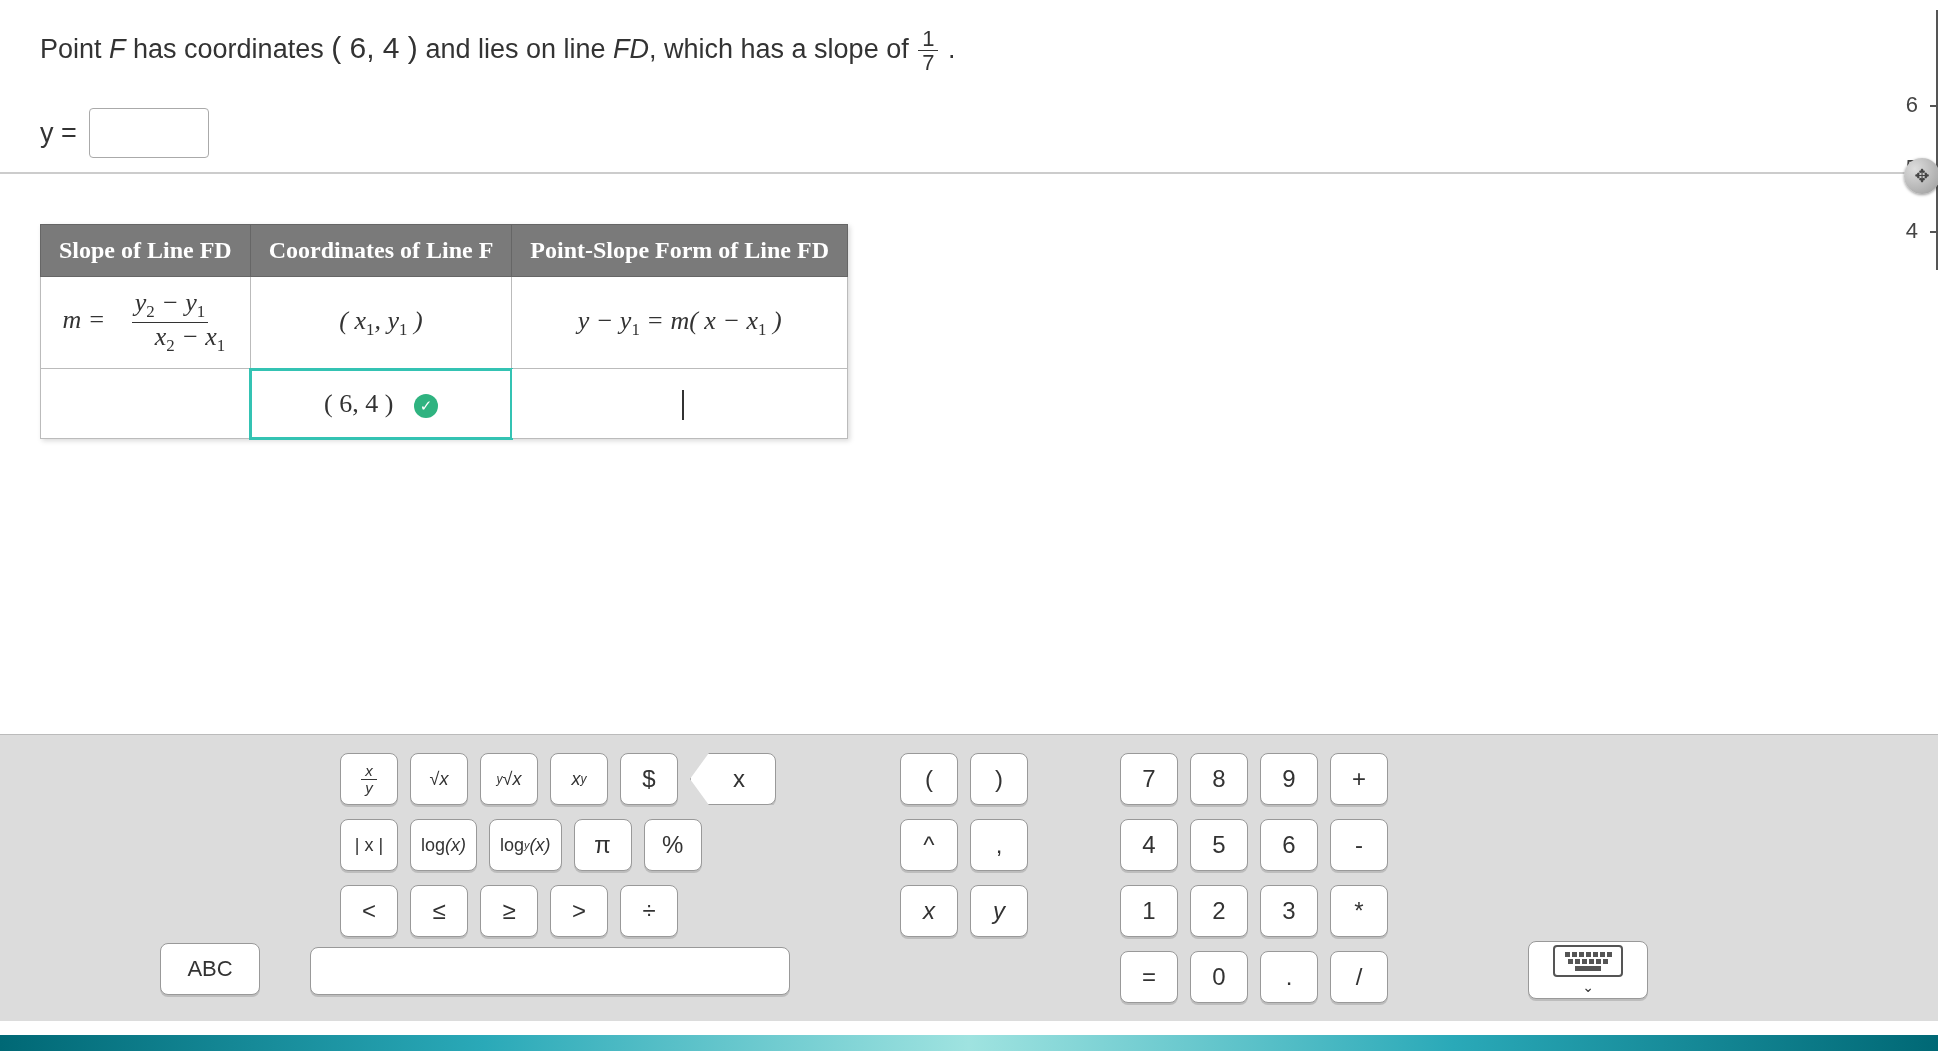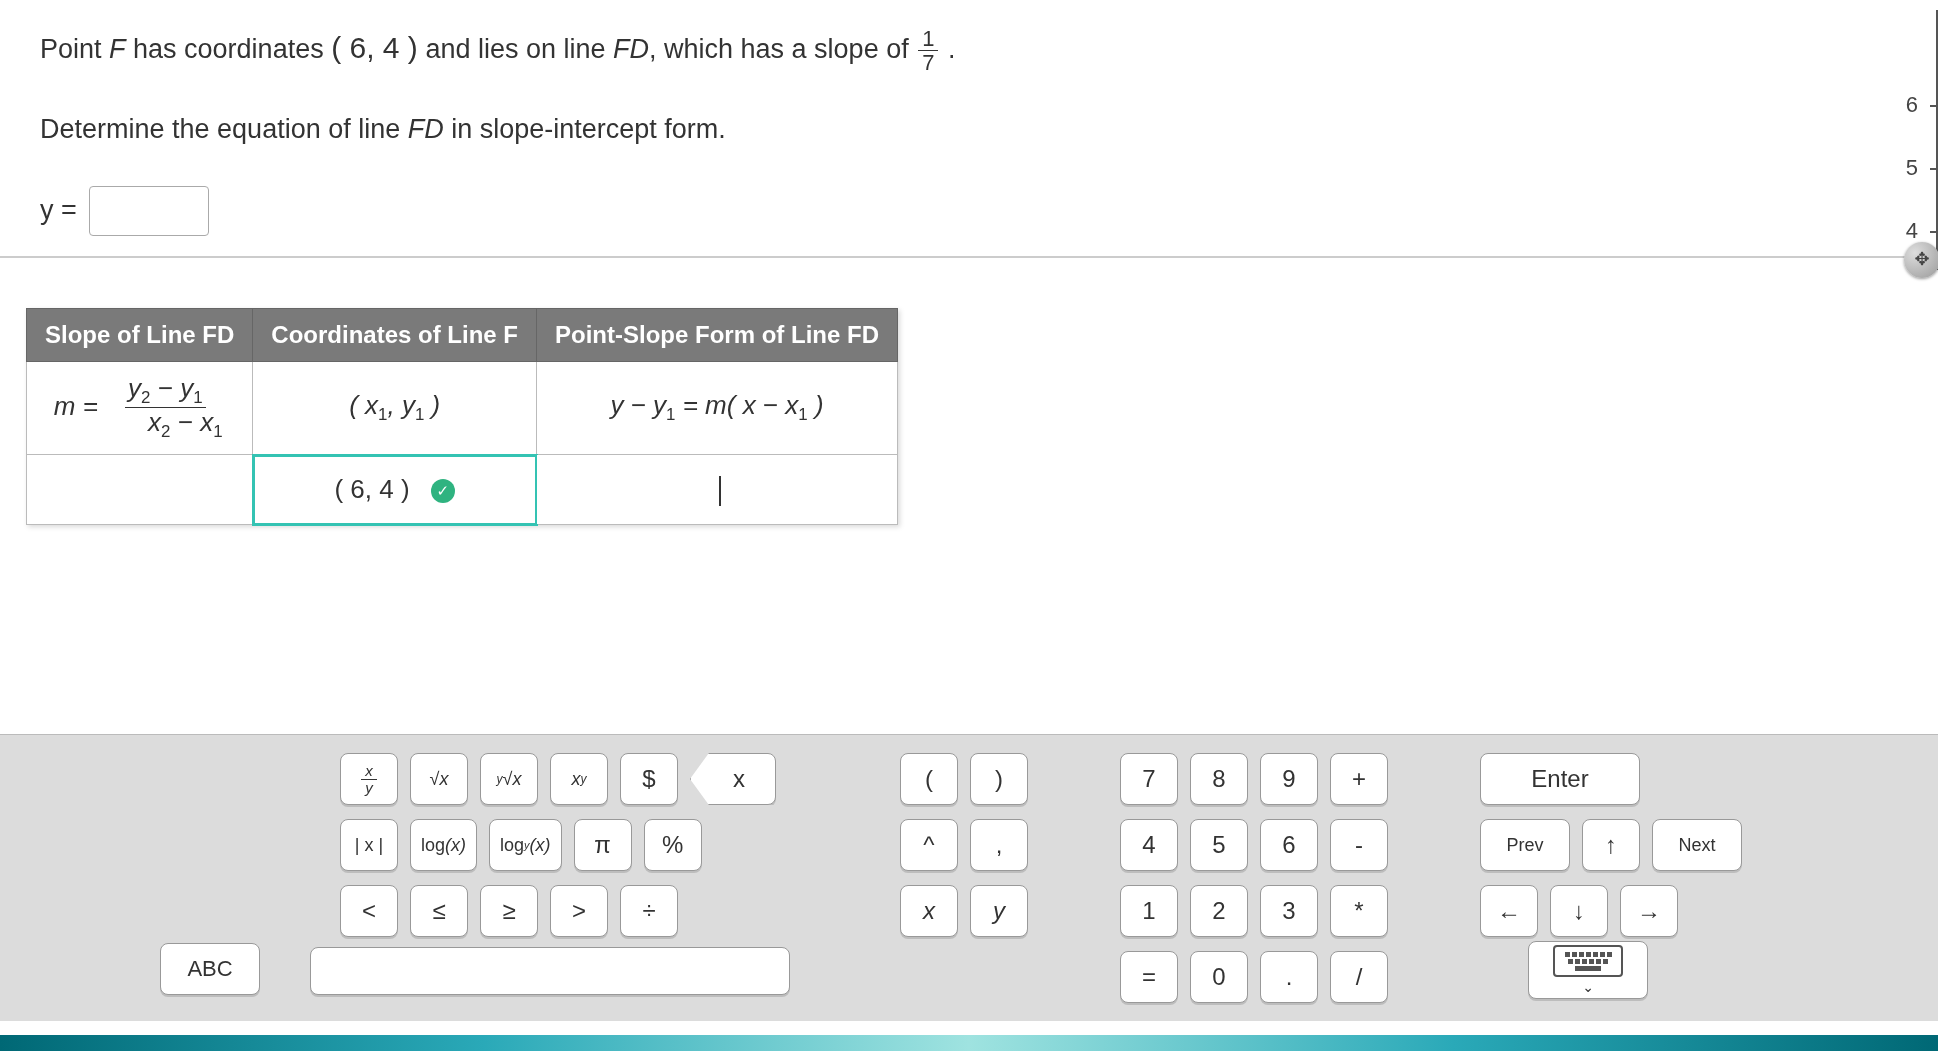--- a/index.html
+++ b/index.html
@@ -8,21 +8,21 @@
     background: #fff;
     width: 1938px;
     height: 1051px;
     overflow: hidden;
     position: relative;
     color: #333;
   }
 
   
   .question-area {
-    padding: 24px 40px 20px 40px;
+    padding: 24px 40px 14px 40px;
     border-bottom: 2px solid #ccc;
     font-size: 27px;
     line-height: 1.6;
     position: relative;
   }
   .question-area p { margin-bottom: 34px; }
   .italic { font-style: italic; }
   .coord-big { font-size: 30px; }
   .frac {
     display: inline-flex;
@@ -81,21 +81,21 @@
   }
   .graph-sliver .tick-lbl {
     position: absolute;
     right: 20px;
     font-size: 22px;
     color: #444;
     transform: translateY(-50%);
   }
 
   
-  .work-area { padding: 50px 26px; }
+  .work-area { padding: 50px 40px; font-family: Liberation Serif, serif; }
   .tbl {
     border-collapse: collapse;
     box-shadow: 2px 2px 5px rgba(0,0,0,0.15);
     border: 1px solid #999;
   }
   .tbl th {
     background: #7a7a7a;
     color: #fff;
     font-weight: bold;
     font-size: 24px;
@@ -248,23 +248,20 @@
   <div class="tick" style="top:221px"></div>
   <div class="tick-lbl" style="top:221px">4</div>
 </div>
 
 <div class="question-area">
   <p>
     <span>Point </span><span class="italic">F</span><span> has coordinates </span><span class="coord-big">( 6, 4 )</span><span> and lies on line </span><span class="italic">FD</span><span>, which has a slope of </span><span class="frac">
         <span class="num">1</span>
         <span class="den">7</span>
       </span><span> .</span>
-  </p>
-  <p>
-    <span>Determine the equation of line </span><span class="italic">FD</span><span> in slope-intercept form.</span>
   </p>
   <div class="answer-row">
     <span>y =</span>
     <input class="answer-input" type="text" style="">
   </div>
   <div class="drag-handle">✥</div>
 </div>
 
 <div class="work-area">
   <table class="tbl">
@@ -385,35 +382,20 @@
         <div class="key">*</div>
       </div>
       <div class="kp-row">
         <div class="key">=</div>
         <div class="key">0</div>
         <div class="key">.</div>
         <div class="key">/</div>
       </div>
     </div>
 
-    <div class="kp-col">
-      <div class="kp-row">
-        <div class="key wider">Enter</div>
-      </div>
-      <div class="kp-row">
-        <div class="key wide small-txt">Prev</div>
-        <div class="key">↑</div>
-        <div class="key wide small-txt">Next</div>
-      </div>
-      <div class="kp-row">
-        <div class="key">←</div>
-        <div class="key">↓</div>
-        <div class="key">→</div>
-      </div>
-    </div>
   </div>
 
   <div class="abc-wrap">
     <div class="key abc">ABC</div>
   </div>
   <div class="space-wrap">
     <div class="key widest"></div>
   </div>
   <div class="kbd-toggle-wrap">
     <div class="key" style="min-width:120px;flex-direction:column;height:58px">

